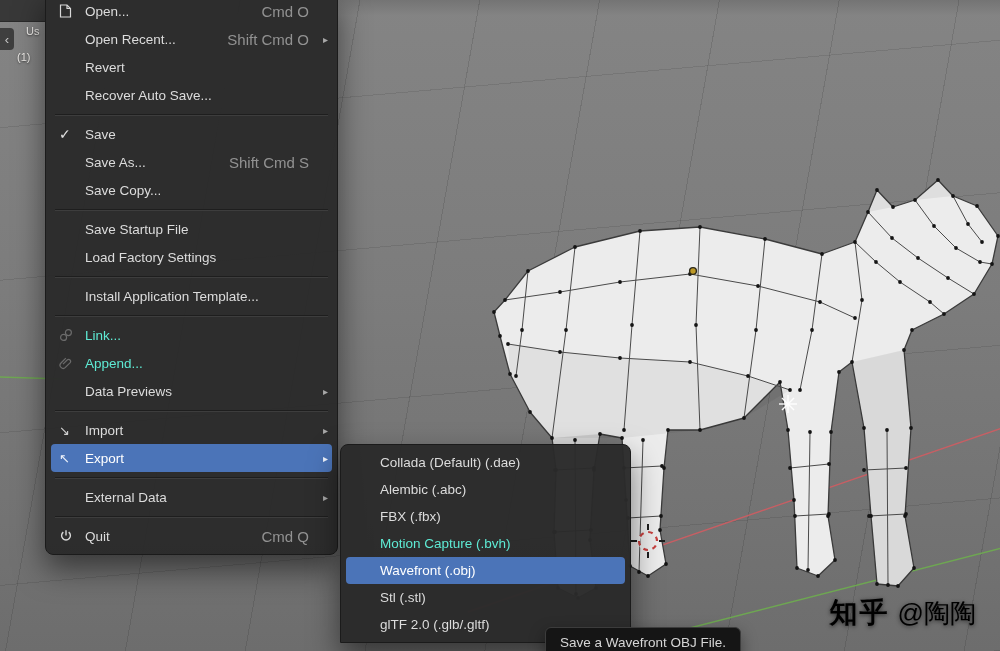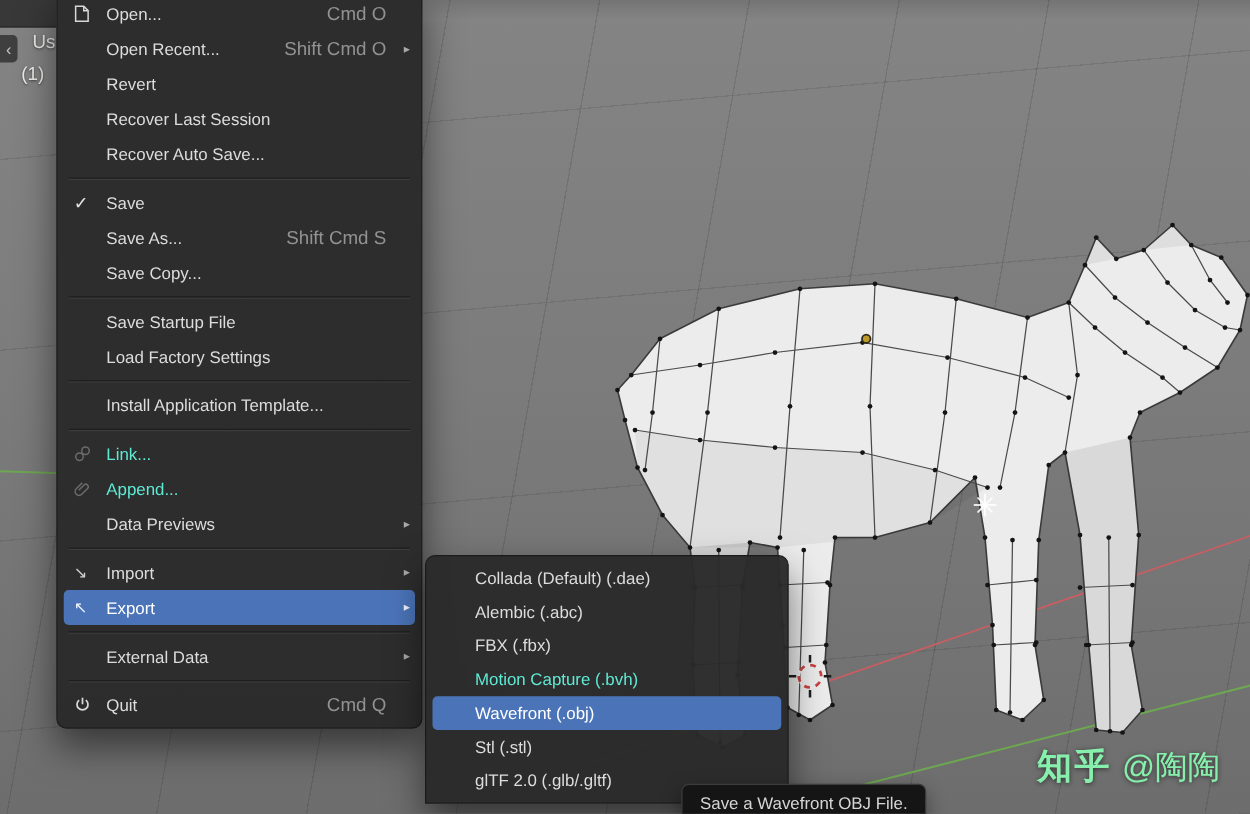--- a/index.html
+++ b/index.html
@@ -16,21 +16,21 @@
       linear-gradient(180deg,#848484 0%,#7c7c7c 45%,#737373 80%,#6d6d6d 100%);
   }
   #scene { position:absolute; inset:0; pointer-events:none; }
 
   
   #topbar-strip { position:absolute; left:0; top:0; width:45px; height:22px;
     background:#383838; border-bottom:1px solid #2a2a2a; }
   #collapse-tab { position:absolute; left:0; top:28px; width:14px; height:22px;
     background:#3f3f3f; border-radius:0 4px 4px 0; color:#c8c8c8; font-size:13px;
     display:flex; align-items:center; justify-content:center; }
-  .vp-overlay-text { position:absolute; color:#eceae7; font-size:15px;
+  .vp-overlay-text { position:absolute; color:#eceae7; font-size:11px;
     text-shadow:0 1px 2px rgba(0,0,0,0.55); }
   #vp-text-1 { left:26px; top:25px; }
   #vp-text-2 { left:17px; top:51px; }
 
   
   .menu-panel { position:absolute; background:rgba(42,42,42,0.97);
     border:1px solid #1b1b1b; box-shadow:0 14px 30px rgba(0,0,0,0.5);
     border-radius:8px; padding:4px 0; }
   #file-menu { left:45px; top:-8px; width:293px; border-top-left-radius:0; border-top-right-radius:0; }
   #export-menu { left:340px; top:444px; width:291px; border-bottom-left-radius:0; border-bottom-right-radius:0; }
@@ -50,21 +50,21 @@
   .menu-item.disabled { color:#5eead4; }
   .menu-item.disabled .mi-icon { color:#6b6b6b; }
   .menu-sep { height:1px; background:#1e1e1e; box-shadow:0 1px 0 #3d3d3d; margin:5px 9px; }
 
   
   #tooltip { position:absolute; left:545px; top:627px; background:#151515;
     border:1px solid #3c3c3c; border-radius:6px; padding:7px 14px 9px 14px;
     color:#d6d6d6; font-size:13.5px; white-space:nowrap; box-shadow:0 6px 16px rgba(0,0,0,0.4); }
 
   
-  #watermark { position:absolute; right:24px; top:594px; color:#86efac;
+  #watermark { position:absolute; right:24px; top:594px; color:#000000;
     text-shadow:0 1px 4px rgba(0,0,0,0.6); white-space:nowrap; }
   #watermark .wm-brand { font-size:28px; font-weight:bold; letter-spacing:2px; }
   #watermark .wm-handle { font-size:26px; margin-left:8px; }
 </style>
 </head>
 <body>
 
 <div id="stage">
 
   <div id="viewport"></div>
@@ -259,25 +259,20 @@
       <span class="mi-shortcut">Shift Cmd O</span>
       <span class="mi-arrow">▸</span>
     </div>
 
     <div class="menu-item">
       <span class="mi-icon"></span>
       <span class="mi-label">Revert</span>
       <span class="mi-arrow"></span>
     </div>
 
-    <div class="menu-item">
-      <span class="mi-icon"></span>
-      <span class="mi-label">Recover Last Session</span>
-      <span class="mi-arrow"></span>
-    </div>
 
     <div class="menu-item">
       <span class="mi-icon"></span>
       <span class="mi-label">Recover Auto Save...</span>
       <span class="mi-arrow"></span>
     </div>
 
     <div class="menu-sep"></div>
 
     <div class="menu-item">

